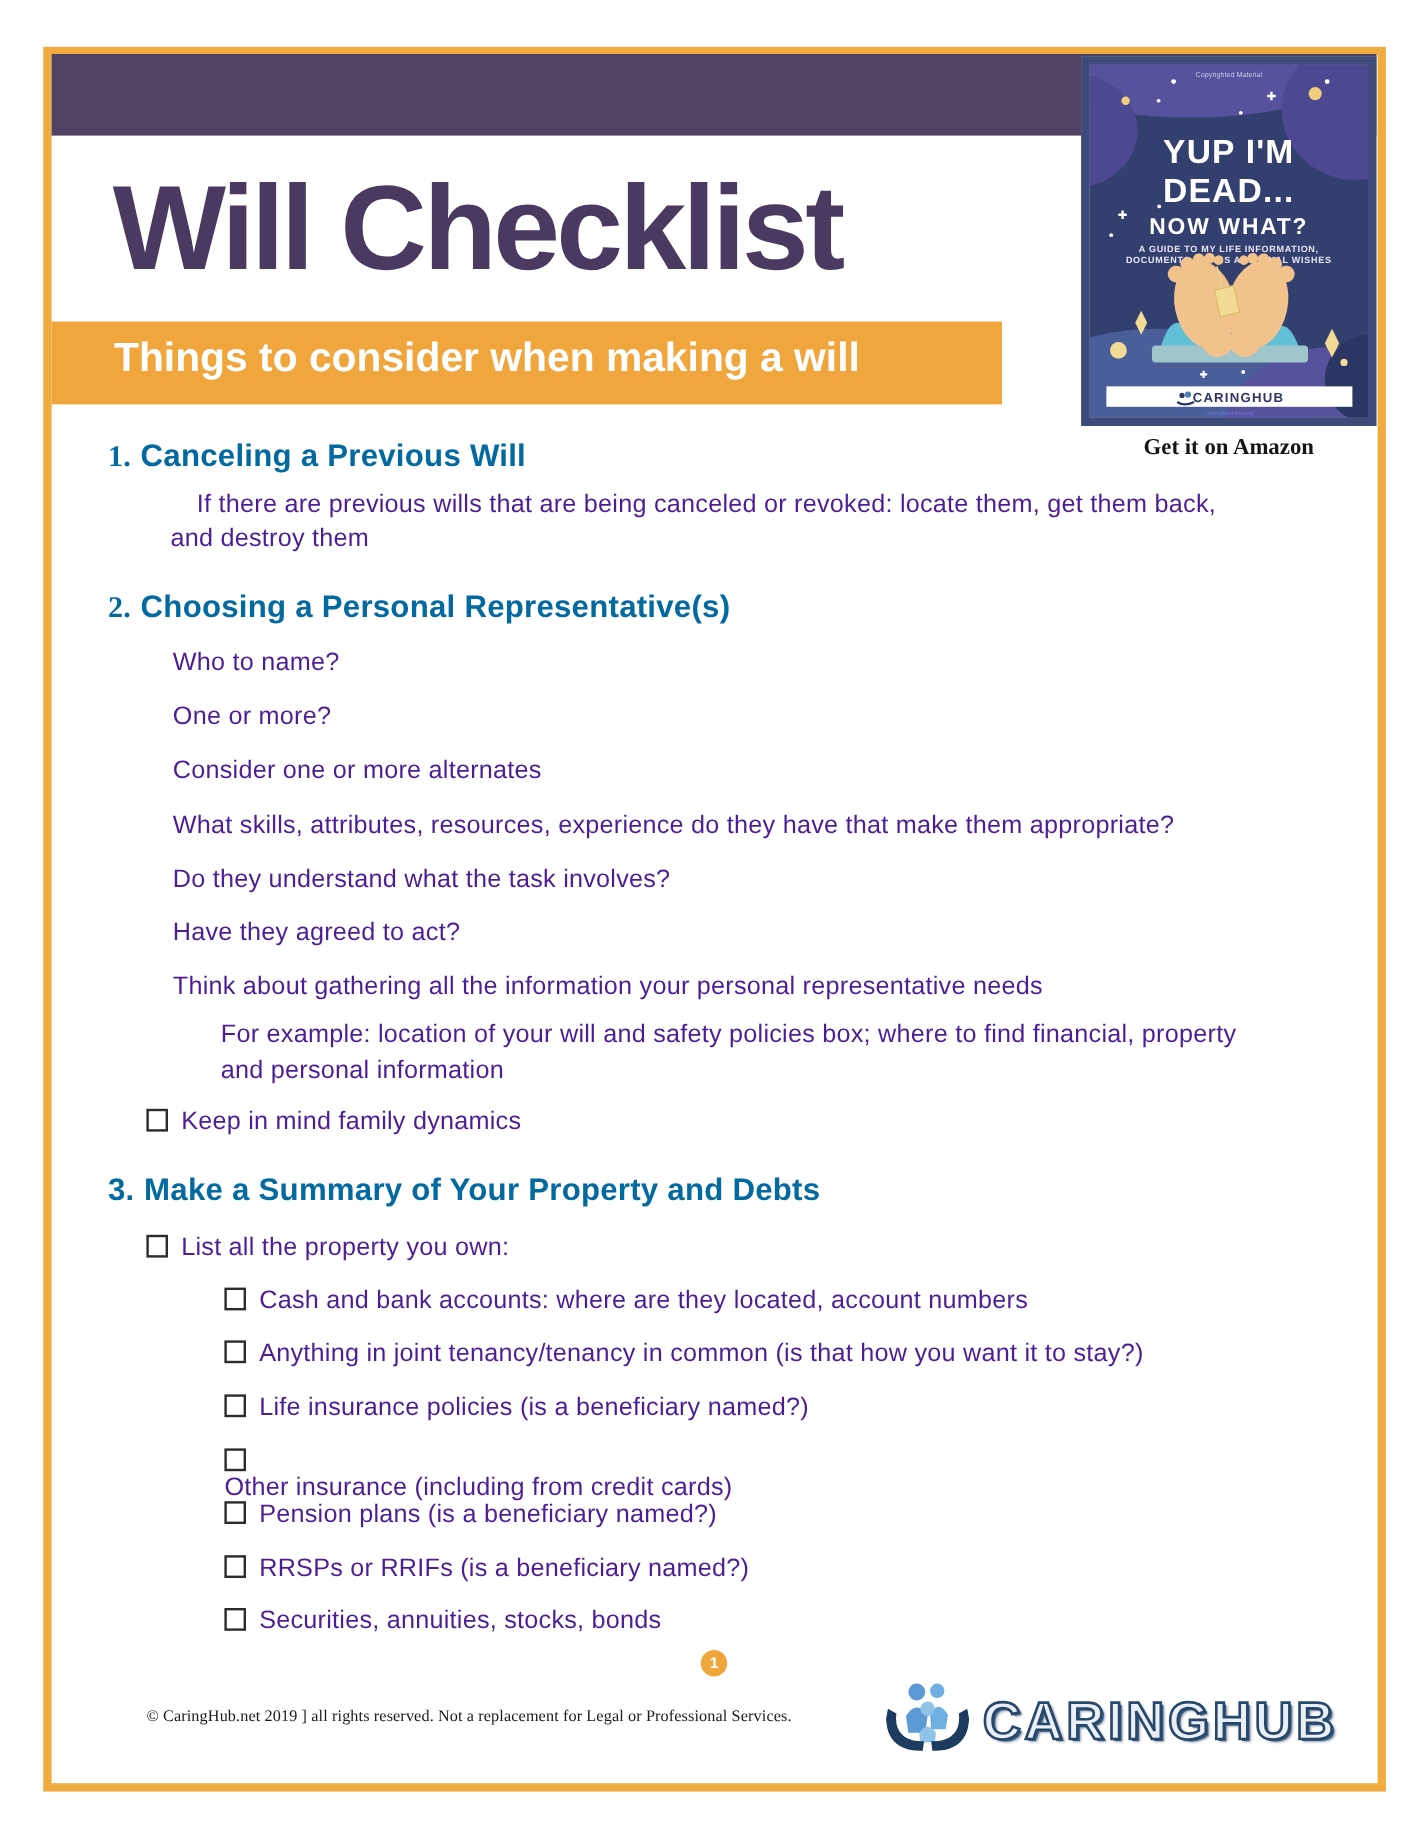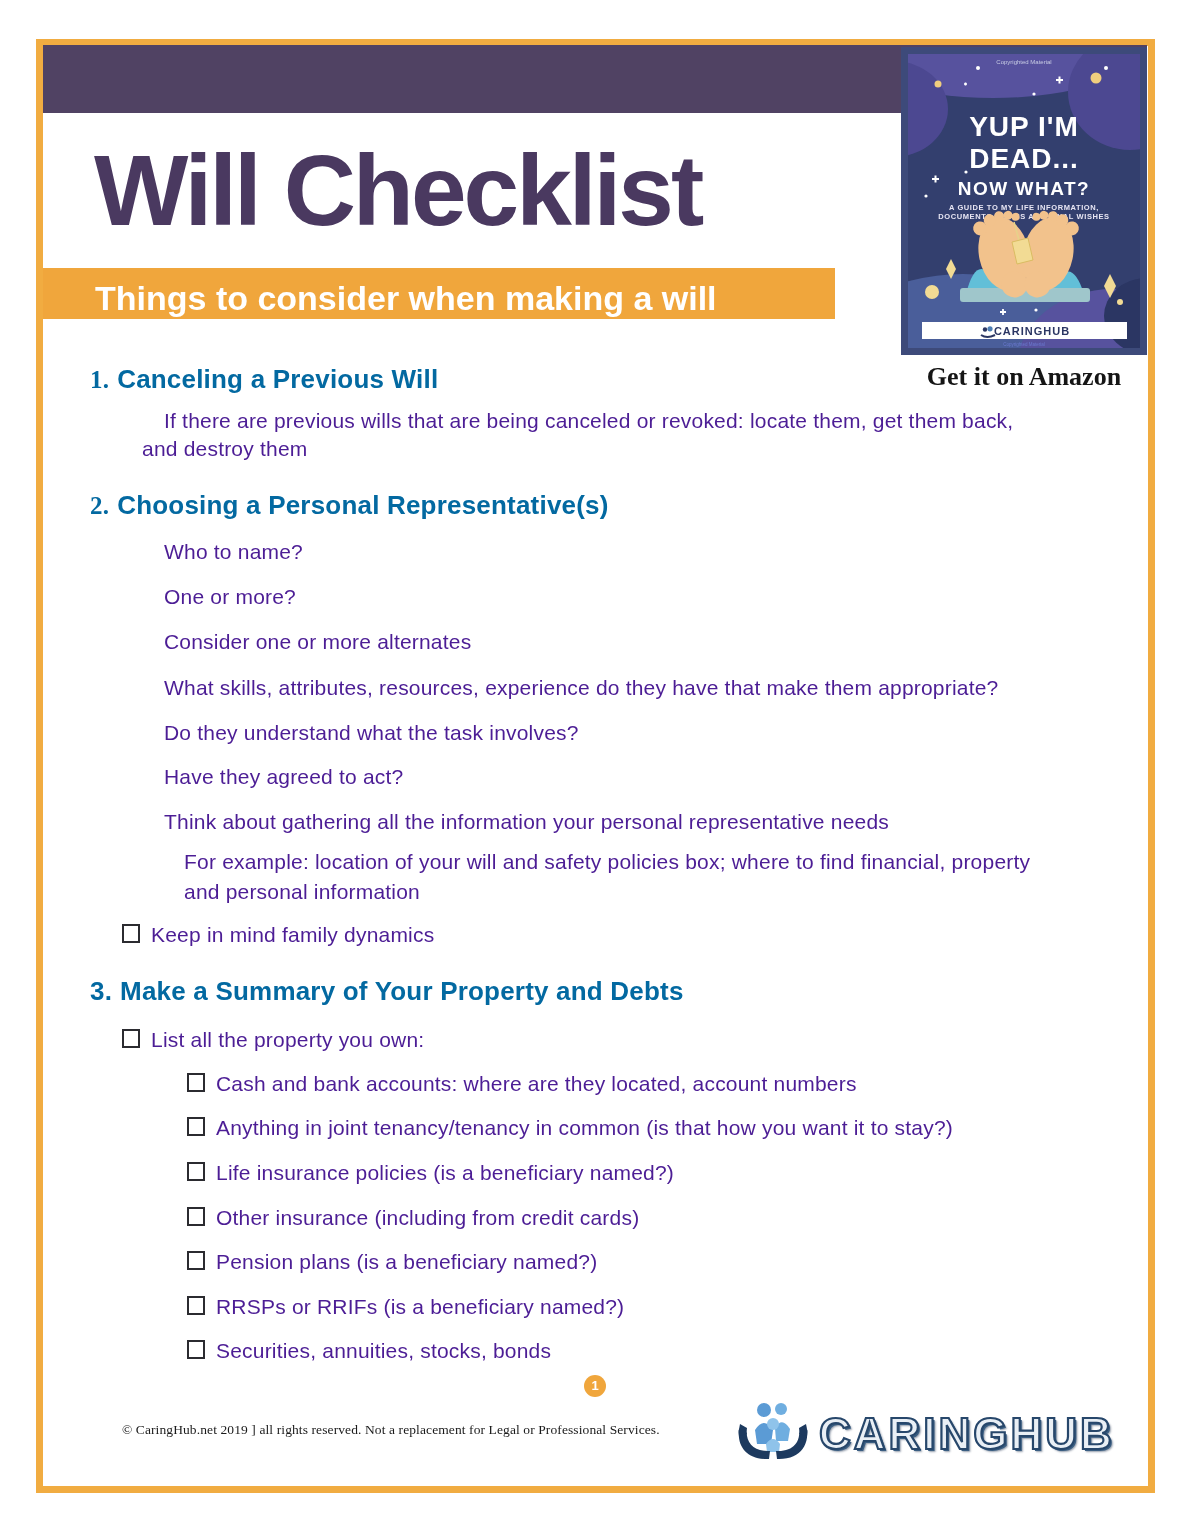--- a/index.html
+++ b/index.html
@@ -13,43 +13,43 @@
     left:36px;top:39px;width:1119px;height:1454px;
     border:7px solid #F1AC41;box-sizing:border-box;background:transparent;
   }
   
   .purple-band{left:43px;top:45px;width:1104px;height:68px;background:#504263;}
   .page-title{
     left:94px;top:138px;font-size:100px;font-weight:700;color:#4A3960;
     letter-spacing:-3px;line-height:1.05;
   }
   .banner{
-    left:43px;top:268px;width:792px;height:51px;background:#F0A63C;
+    left:43px;top:268px;width:792px;height:69px;background:#F0A63C;
   }
   .banner span{
     display:block;padding-left:52px;line-height:61px;font-size:34px;
     font-weight:700;color:#ffffff;letter-spacing:0px;
   }
   
   .cover{
     left:901px;top:47px;width:246px;height:308px;box-sizing:border-box;
     border:7px solid #3D4A7A;background:#a3a3a3;
   }
   .amazon{
     left:901px;top:362px;width:246px;text-align:center;
-    font-family:"Liberation Serif",serif;font-weight:700;font-size:26px;color:#151515;
+    font-family:"Liberation Serif",serif;font-weight:700;font-size:19px;color:#151515;
   }
   
   .heading{font-size:26px;font-weight:700;color:#0369a1;letter-spacing:0.2px;}
   .heading .num-serif{font-family:"Liberation Serif",serif;font-size:25px;font-weight:700;margin-right:8px;}
   .heading .num-sans{margin-right:8px;}
   .body-text{font-size:21px;color:#4c1d95;letter-spacing:0.2px;line-height:28px;}
   .para{left:142px;width:900px;text-indent:22px;}
   .example{left:184px;width:860px;line-height:30px;}
-  .item{left:164px;}
+  .item{left:144px;}
   .check-row{display:flex;align-items:flex-start;}
   .checkbox{
     display:inline-block;width:14px;height:15px;border:2px solid #2B2B30;
     margin-right:11px;margin-top:3px;flex:0 0 auto;background:#fff;
   }
   .lvl1{left:122px;}
   .lvl2{left:187px;}
   
   .page-circle{
     left:584px;top:1375px;width:22px;height:22px;border-radius:50%;
@@ -188,21 +188,21 @@
   <span>Cash and bank accounts: where are they located, account numbers</span>
 </div>
 <div class="abs body-text check-row lvl2" style="top:1114px;">
   <span class="checkbox"></span>
   <span>Anything in joint tenancy/tenancy in common (is that how you want it to stay?)</span>
 </div>
 <div class="abs body-text check-row lvl2" style="top:1159px;">
   <span class="checkbox"></span>
   <span>Life insurance policies (is a beneficiary named?)</span>
 </div>
-<div class="abs body-text check-row lvl2" style="top:1204px;">
+<div class="abs body-text check-row lvl2" style="top:1204px;flex-direction:column;">
   <span class="checkbox"></span>
   <span>Other insurance (including from credit cards)</span>
 </div>
 <div class="abs body-text check-row lvl2" style="top:1248px;">
   <span class="checkbox"></span>
   <span>Pension plans (is a beneficiary named?)</span>
 </div>
 <div class="abs body-text check-row lvl2" style="top:1293px;justify-content:center;">
   <span class="checkbox"></span>
   <span>RRSPs or RRIFs (is a beneficiary named?)</span>

